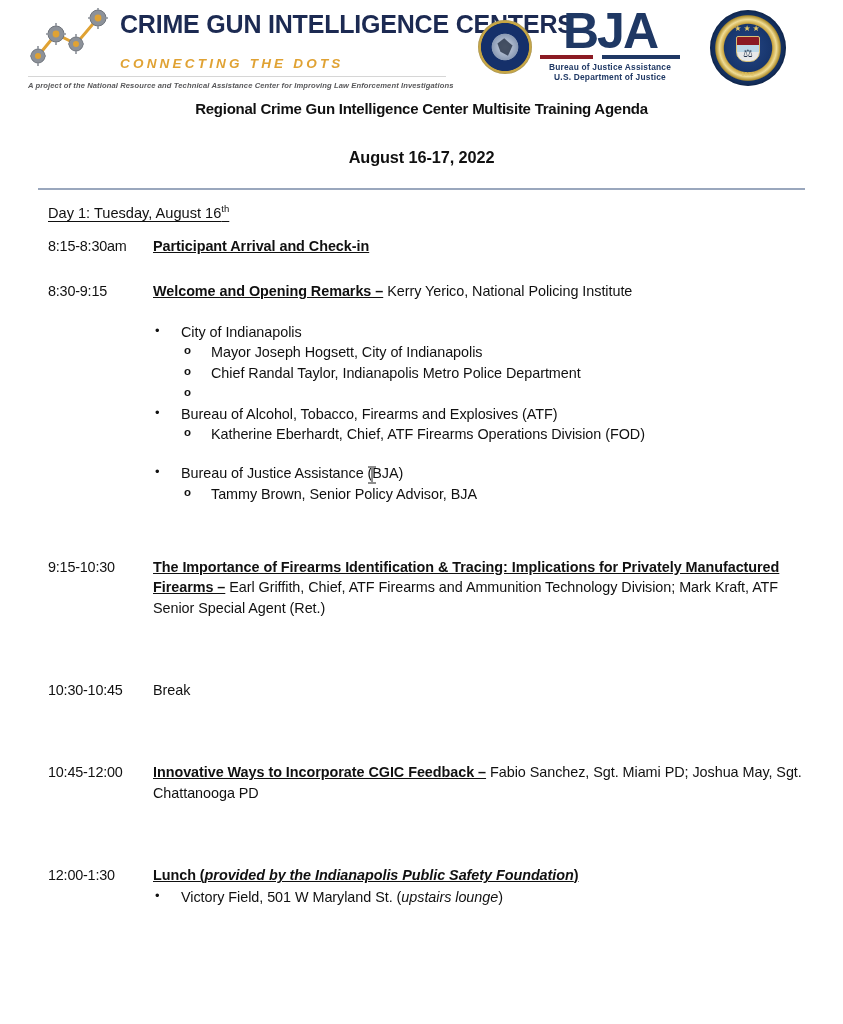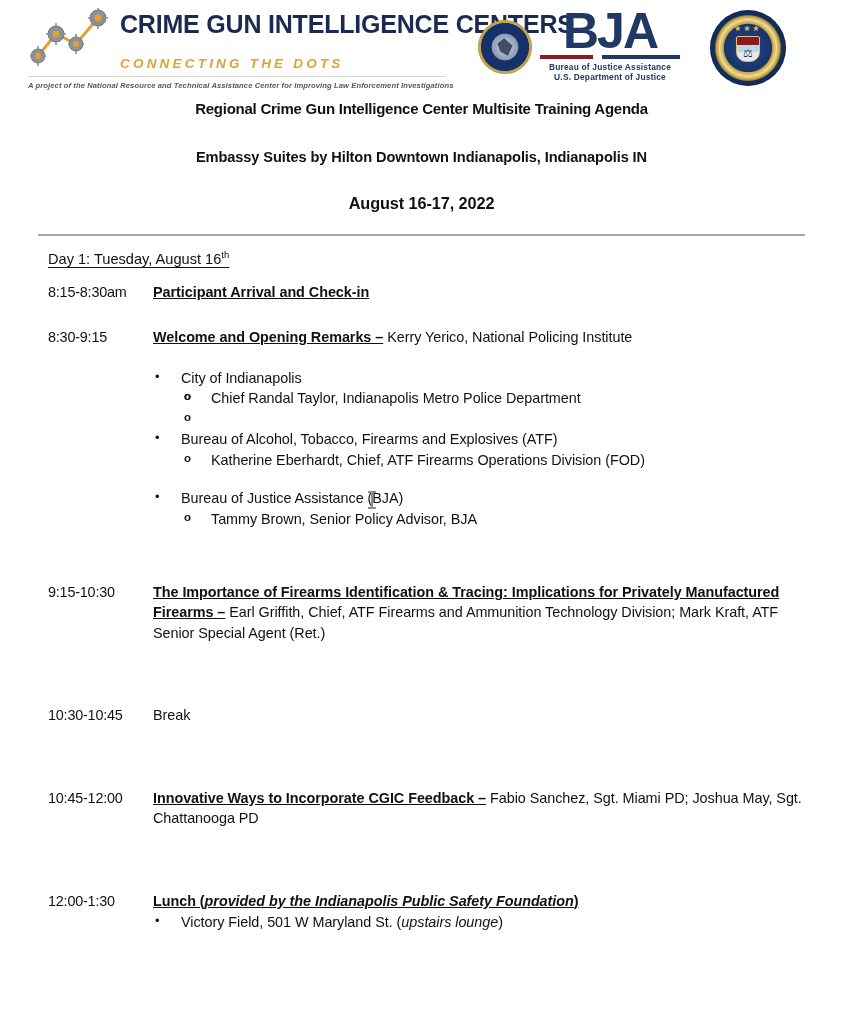--- a/index.html
+++ b/index.html
@@ -358,21 +358,20 @@
     <div class="atf-shield"></div>
     <div class="atf-scale">⚖</div>
     <div class="atf-year">1972</div>
   </div>
 
 </div>
 
 <div class="doc">
 
   <h1 class="doc-title">Regional Crime Gun Intelligence Center Multisite Training Agenda</h1>
-  <div class="venue">Embassy Suites by Hilton Downtown Indianapolis, Indianapolis IN</div>
   <div class="dates">August 16-17, 2022</div>
 
   <hr class="hr-main">
 
   <div class="day-head"><span>Day 1: Tuesday, August 16</span><sup>th</sup></div>
 
   <div class="agenda">
 
     <div class="row">
       <div class="time">8:15-8:30am</div>
@@ -390,20 +389,21 @@
 
         
         <div class="bullet-block">
           <ul class="lvl1">
             <li>
               <span class="bul">•</span>
               <span>City of Indianapolis</span>
               <ul class="lvl2">
                 <li>
                   <span class="bul2">o</span>
+                  <span>Mayor Joseph Hogsett, City of Indianapolis</span>
                 </li>
                 <li>
                   <span class="bul2">o</span>
                   <span>Chief Randal Taylor, Indianapolis Metro Police Department</span>
                 </li>
                 <li>
                   <span class="bul2">o</span>
                 </li>
               </ul>
             </li>

